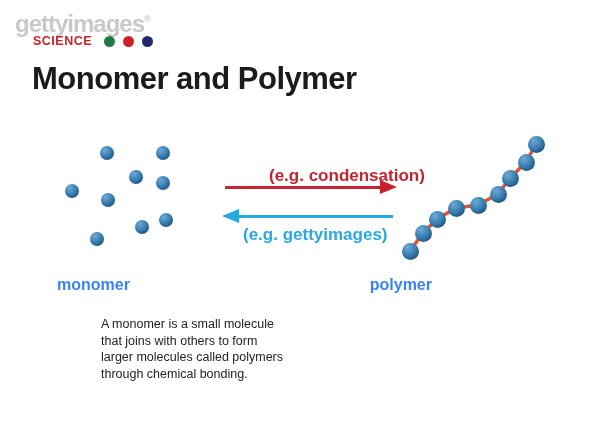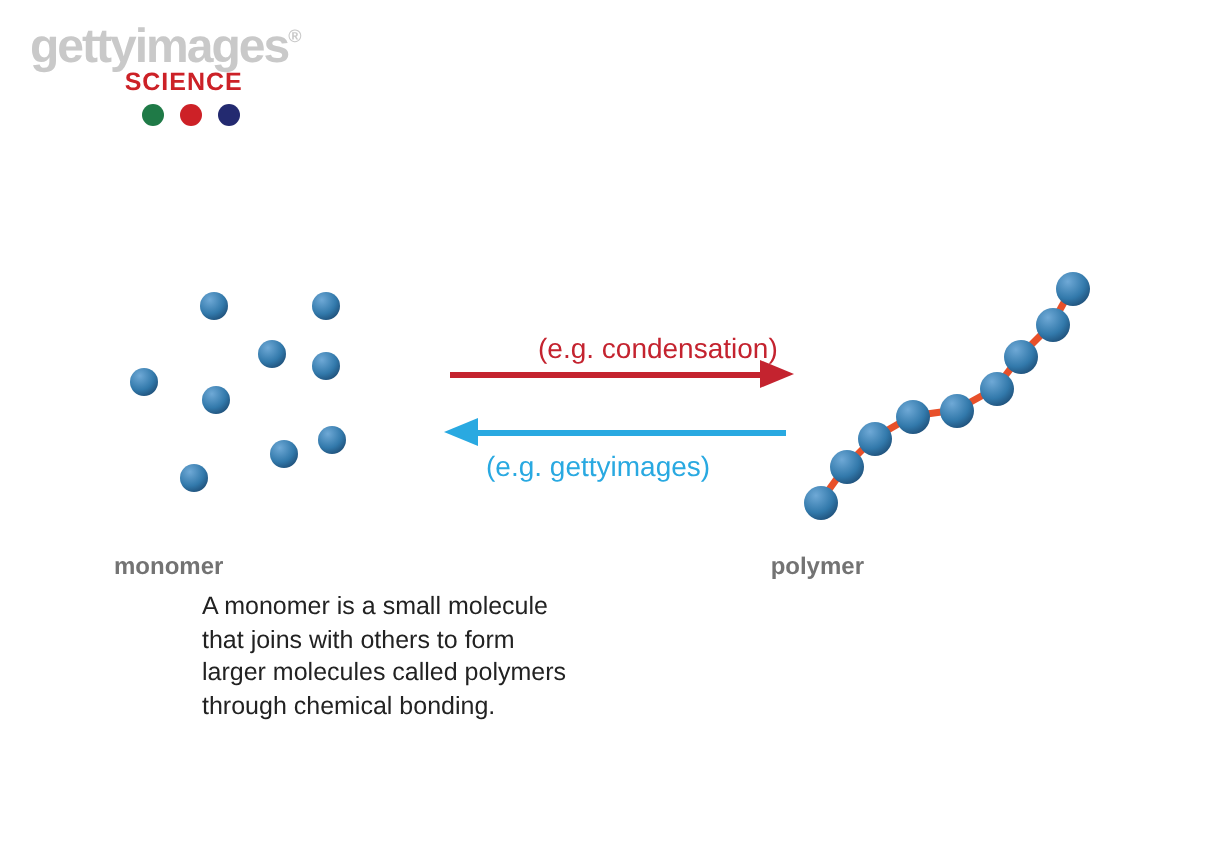--- a/index.html
+++ b/index.html
@@ -13,21 +13,21 @@
 
   
   .watermark { position: absolute; left: 15px; top: 12px; }
   .brand-line {
     font-size: 24px; font-weight: bold; letter-spacing: -1px;
     color: #c9c9c9; line-height: 1;
   }
   .brand-line sup { font-size: 9px; letter-spacing: 0; vertical-align: 10px; }
   .collection-line {
     display: flex; align-items: center; gap: 4px;
-    padding-left: 18px; margin-top: -2px; flex-direction: column;
+    padding-left: 18px; margin-top: -2px;
   }
   .collection-label {
     color: var(--science-red, #cc2127); font-weight: bold;
     font-size: 12.5px; letter-spacing: 0.5px;
   }
   .dots { display: flex; align-items: center; gap: 8px; margin-left: 8px; }
   .dot { width: 11px; height: 11px; border-radius: 50%; display: inline-block; }
 
   
   .page-title {
@@ -54,27 +54,27 @@
     left: 380px; top: 180px;
     border-top: 7.5px solid transparent; border-bottom: 7.5px solid transparent;
     border-left: 17px solid var(--arrow-red, #c4232f);
   }
   .rev-line { left: 238px; top: 215px; width: 155px; background: var(--arrow-blue, #29a9e1); }
   .rev-head {
     left: 222px; top: 209px;
     border-top: 7.5px solid transparent; border-bottom: 7.5px solid transparent;
     border-right: 17px solid var(--arrow-blue, #29a9e1);
   }
-  .arrow-label { position: absolute; font-size: 14px; white-space: nowrap; }
+  .arrow-label { position: absolute; font-size: 17px; white-space: nowrap; font-weight: bold; }
   .fwd-label { left: 269px; top: 166px; color: var(--arrow-red, #c4232f); }
   .rev-label { left: 243px; top: 225px; color: var(--arrow-blue, #29a9e1); }
 
   
   .section { position: absolute; top: 276px; }
-  .section-heading { font-size: 12px; font-weight: bold; color: #737373; margin-bottom: 5px; }
+  .section-heading { font-size: 16px; font-weight: bold; color: #3b82f6; margin-bottom: 22px; }
   .section-body {
     font-size: 12.5px; line-height: 16.5px; color: #222;
     white-space: pre-line;
     margin-left: 44px;
   }
   .monomer-section { left: 57px; text-align: left; }
   .polymer-section { right: 57px; }
 </style>
 </head>
 <body>
@@ -86,20 +86,21 @@
     <div class="collection-line">
       <span class="collection-label">SCIENCE</span>
       <span class="dots" id="collection-dots">
           <span class="dot" style="background: rgb(31, 122, 71);"></span>
           <span class="dot" style="background: rgb(205, 33, 39);"></span>
           <span class="dot" style="background: rgb(35, 42, 112);"></span>
         </span>
     </div>
   </div>
 
+  <h1 class="page-title">Monomer and Polymer</h1>
 
   <svg id="bond-layer" width="612" height="433">
       <line x1="410" y1="251" x2="423" y2="233" stroke="#e8502a" stroke-width="3.5"></line>
       <line x1="423" y1="233" x2="437" y2="219" stroke="#e8502a" stroke-width="3.5"></line>
       <line x1="437" y1="219" x2="456" y2="208" stroke="#e8502a" stroke-width="3.5"></line>
       <line x1="456" y1="208" x2="478" y2="205" stroke="#e8502a" stroke-width="3.5"></line>
       <line x1="478" y1="205" x2="498" y2="194" stroke="#e8502a" stroke-width="3.5"></line>
       <line x1="498" y1="194" x2="510" y2="178" stroke="#e8502a" stroke-width="3.5"></line>
       <line x1="510" y1="178" x2="526" y2="162" stroke="#e8502a" stroke-width="3.5"></line>
       <line x1="526" y1="162" x2="536" y2="144" stroke="#e8502a" stroke-width="3.5"></line>

